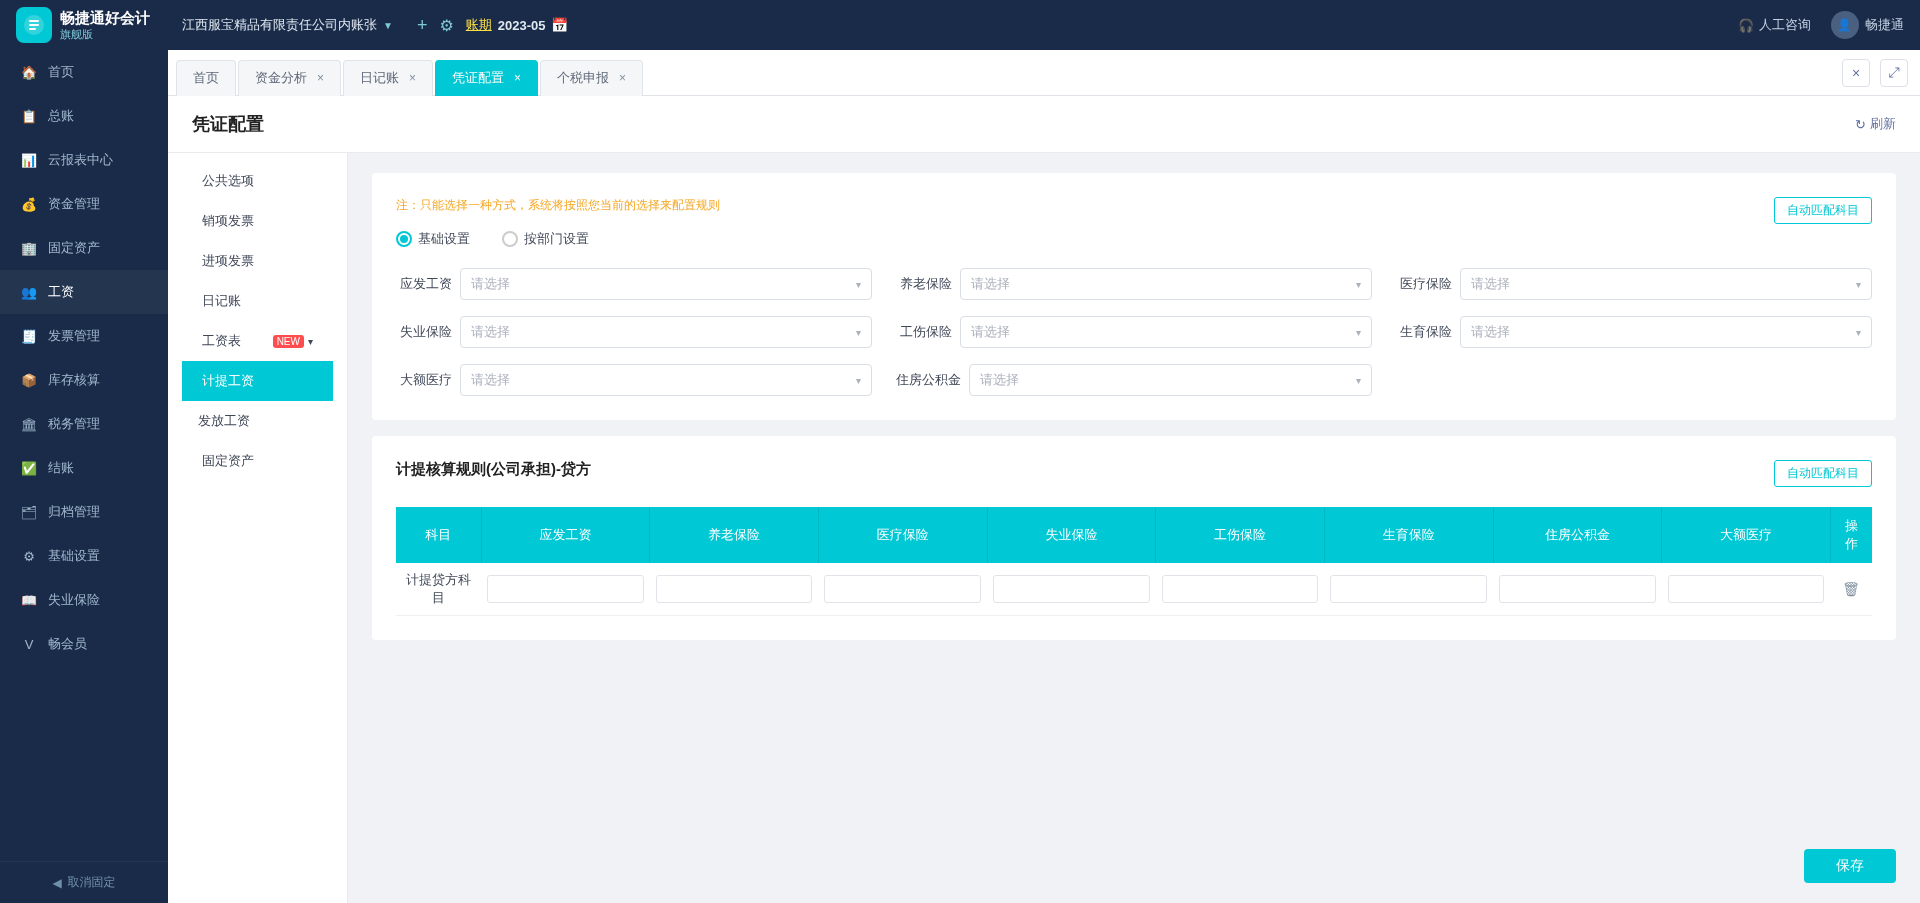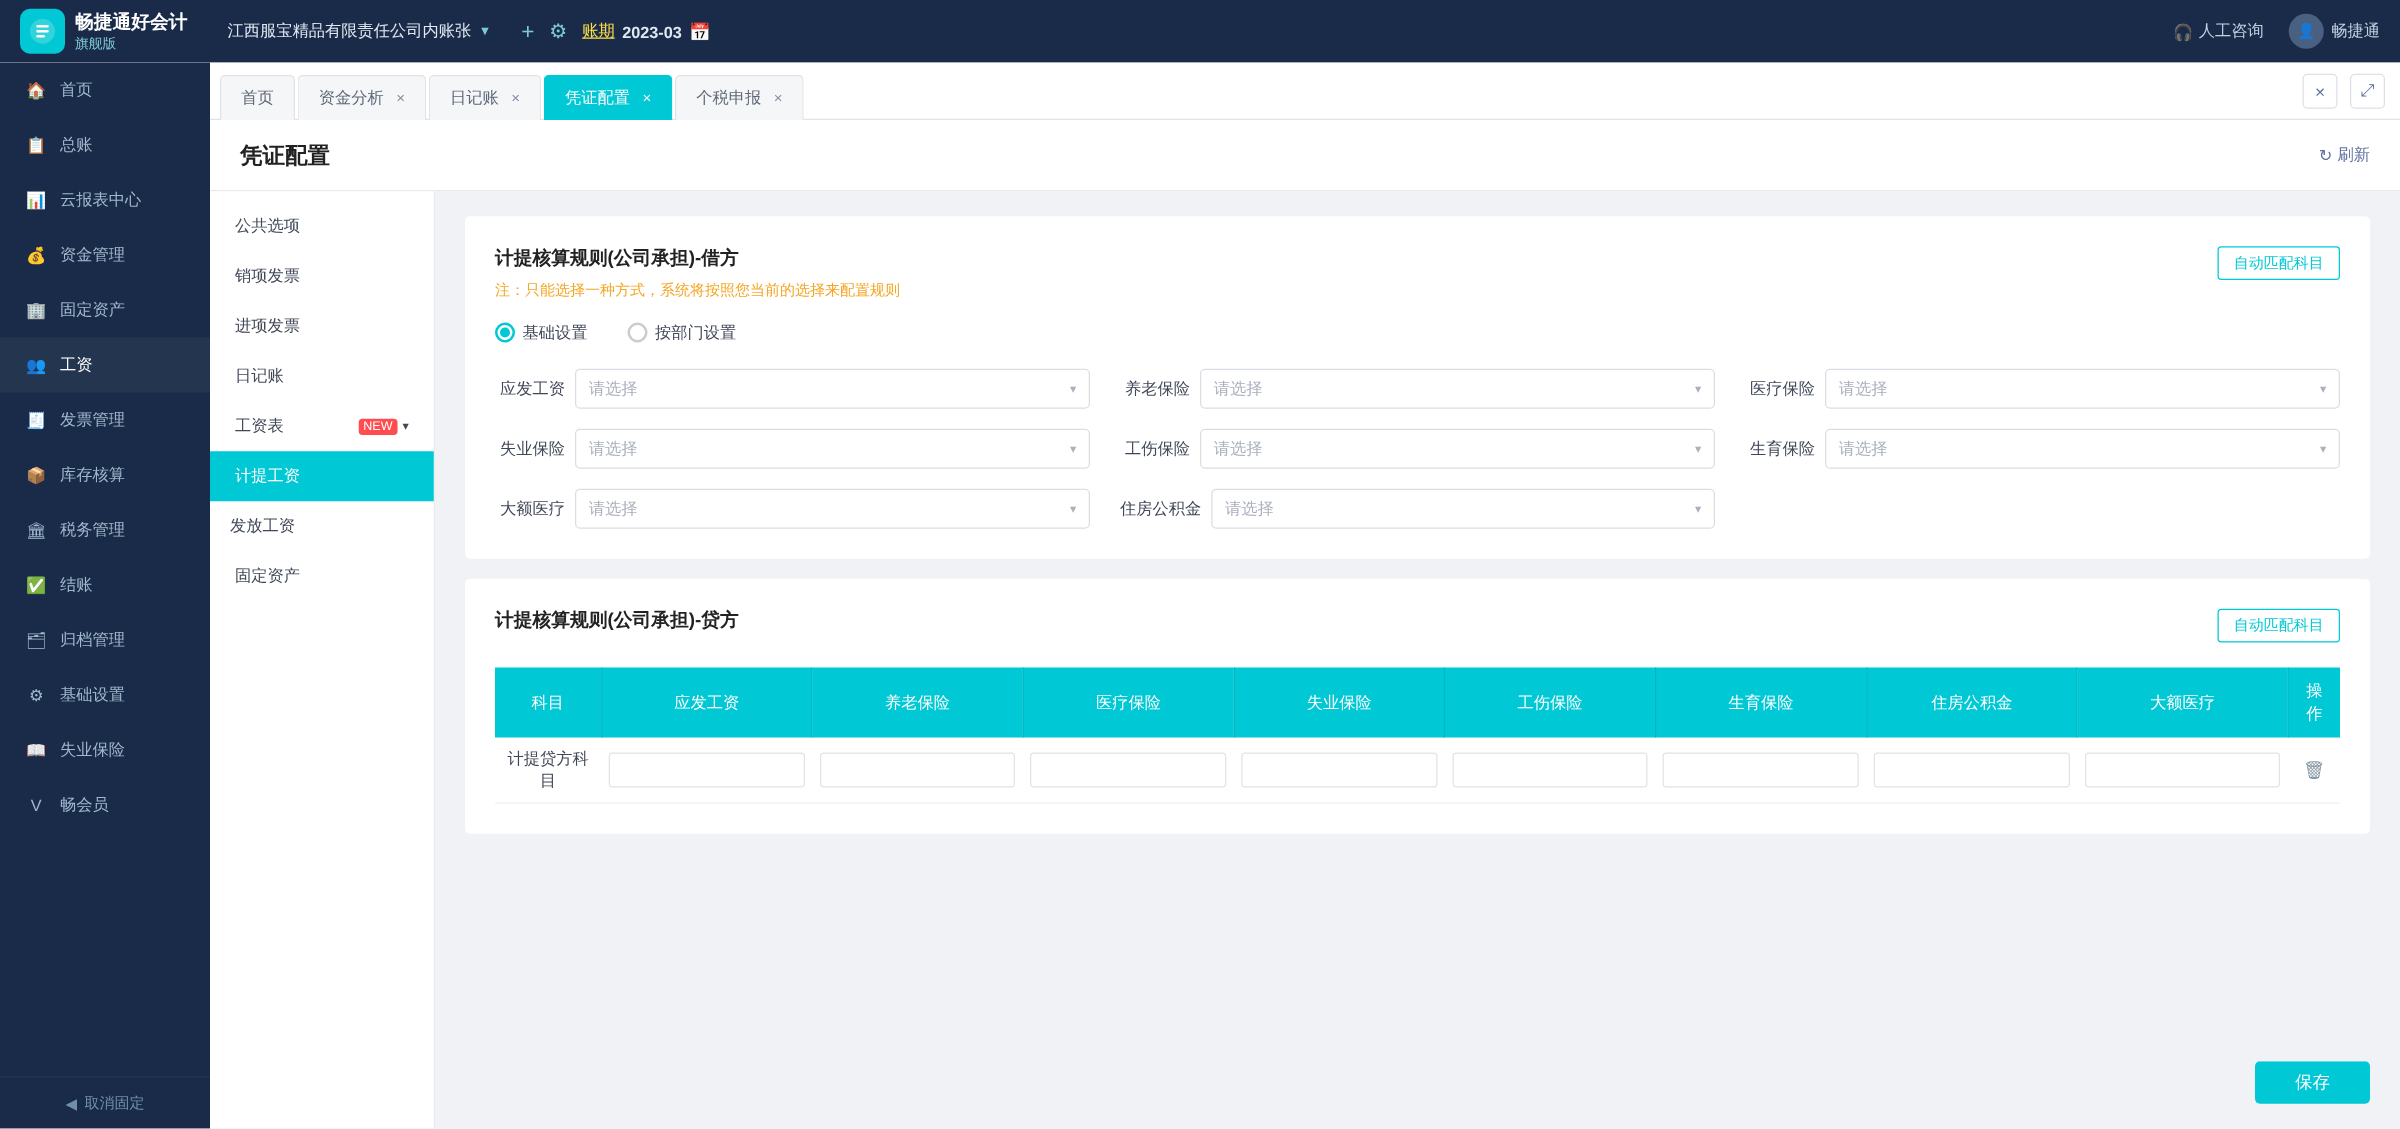--- a/index.html
+++ b/index.html
@@ -42,21 +42,21 @@
     .tab-close { font-size: 12px; color: #8090a0; margin-left: 4px; line-height: 1; }
     .tab.active .tab-close { color: #fff; }
     .tabbar-right { margin-left: auto; display: flex; align-items: center; padding-right: 12px; gap: 10px; }
     .tabbar-icon-btn { width: 28px; height: 28px; display: flex; align-items: center; justify-content: center; color: #6070a0; cursor: pointer; border: 1px solid #dde0e6; border-radius: 4px; background: #fff; font-size: 14px; }
     .page-header { background: #fff; padding: 16px 24px; display: flex; align-items: center; justify-content: space-between; border-bottom: 1px solid #e8eaed; }
     .page-title { font-size: 18px; font-weight: bold; color: #222; }
     .refresh-btn { display: flex; align-items: center; gap: 4px; color: #6070a0; font-size: 13px; cursor: pointer; }
 
     
     .split-layout { display: flex; flex: 1; min-height: 0; }
-    .left-panel { width: 180px; background: #fff; border-right: 1px solid #e8eaed; padding: 8px 0; flex-shrink: 0; }
+    .left-panel { width: 180px; background: #fff; border-right: 1px solid #e8eaed; padding: 8px 14px; flex-shrink: 0; }
     .left-nav-item { padding: 11px 20px; font-size: 13px; color: #404858; cursor: pointer; }
     .left-nav-item.active { background: #00c8d4; color: #fff; }
     .left-nav-item.has-sub { display: flex; align-items: center; justify-content: space-between; }
     .left-nav-badge { background: #ff4d4f; color: #fff; font-size: 10px; padding: 1px 4px; border-radius: 3px; margin-left: 4px; }
     .left-nav-sub { padding-left: 16px; }
 
     
     .right-panel { flex: 1; overflow-y: auto; padding: 20px 24px; position: relative; }
 
     
@@ -120,21 +120,21 @@
 
   <div style="display:flex;align-items:center;gap:6px;margin-left:12px;">
     <span style="color:#7ec8d4;font-size:18px;">+</span>
   </div>
   <div style="display:flex;align-items:center;gap:6px;">
     <span style="color:#7ec8d4;font-size:16px;">⚙</span>
   </div>
 
   <div class="period-info">
     <span class="period-label">账期</span>
-    <span class="period-value">2023-03</span>
+    <span class="period-value">2023-05</span>
     <span style="color:#7ec8d4;font-size:14px;">📅</span>
   </div>
 
   <div class="topbar-actions">
     <div class="topbar-btn">
       <span>🎧</span>
       <span>人工咨询</span>
     </div>
     <div class="account-info">
       <div class="avatar">👤</div>
@@ -261,21 +261,20 @@
         </div>
         <div class="left-nav-item active">计提工资</div>
         <div class="left-nav-item left-nav-sub">发放工资</div>
         <div class="left-nav-item">固定资产</div>
       </div>
 
       <div class="right-panel">
 
         <div class="section" style="position:relative;">
           <div class="auto-match-btn">自动匹配科目</div>
-          <div class="section-title">计提核算规则(公司承担)-借方</div>
           <div class="section-note">注：只能选择一种方式，系统将按照您当前的选择来配置规则</div>
 
           <div class="radio-group">
             <label class="radio-option">
               <div class="radio-circle checked">
                 <div class="radio-dot"></div>
               </div>
               <span>基础设置</span>
             </label>
             <label class="radio-option">

